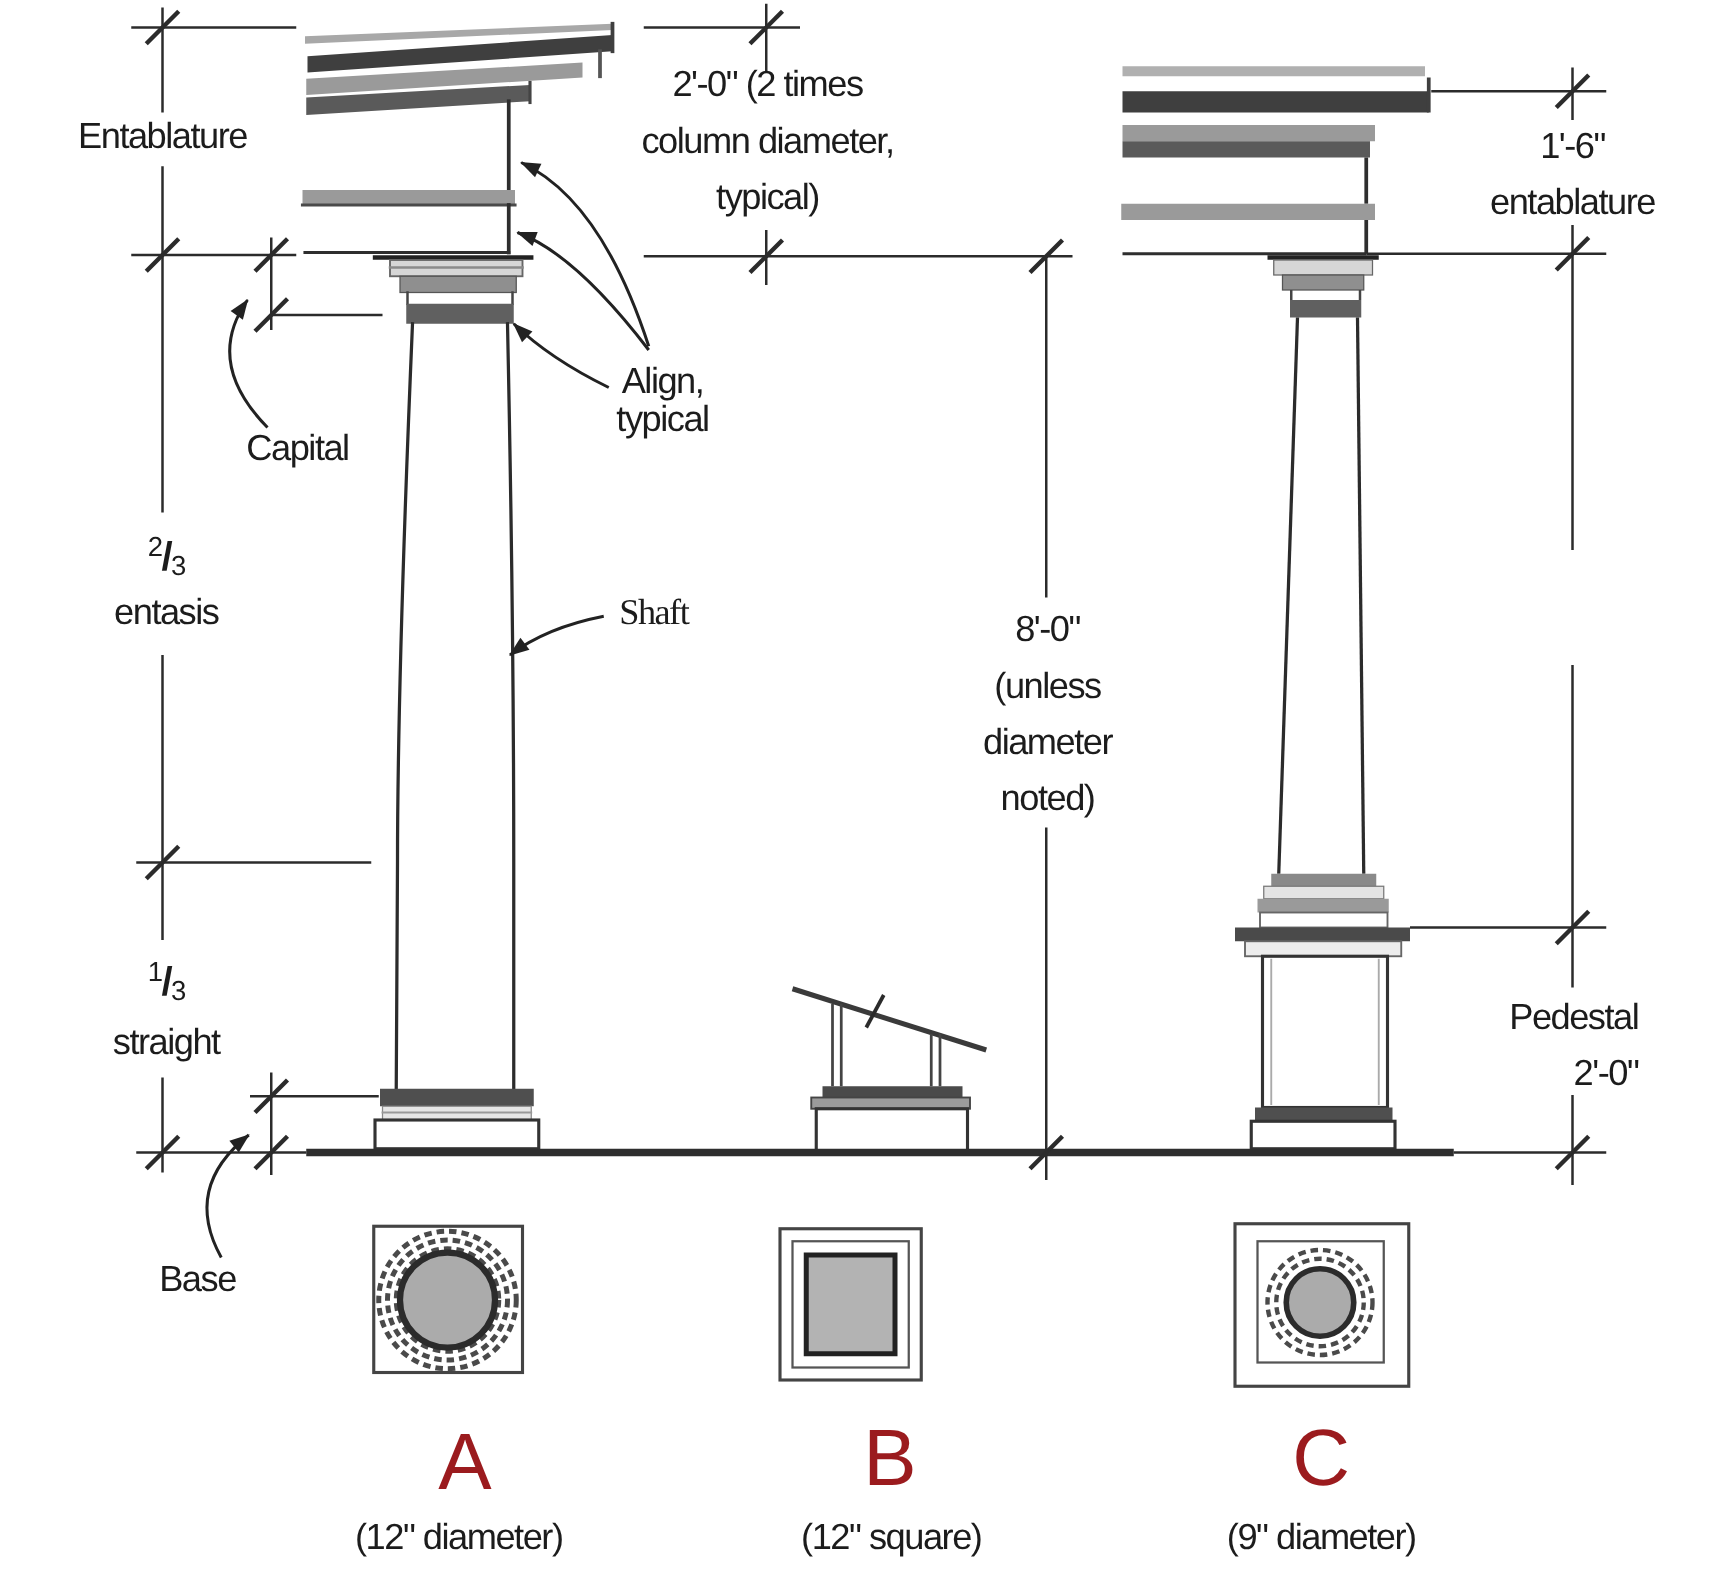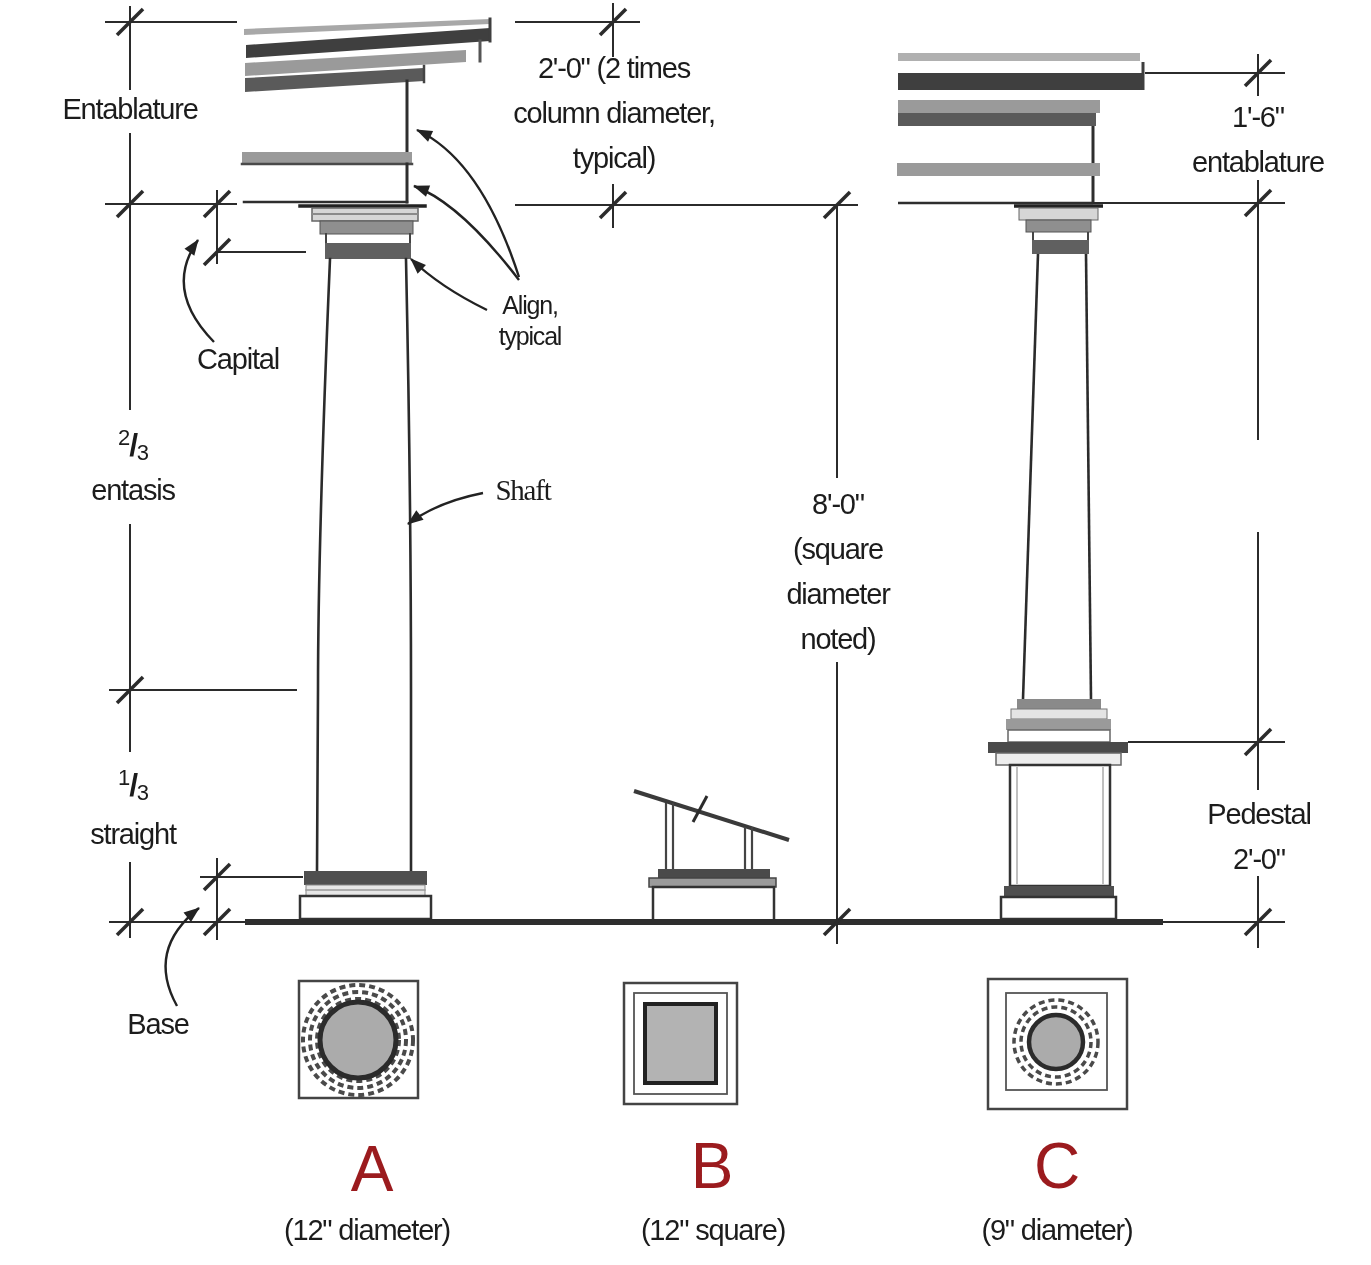--- a/index.html
+++ b/index.html
@@ -7,21 +7,21 @@
     position:relative;width:1371px;height:1265px;background:#ffffff;overflow:hidden;
     font-family:"Liberation Sans","DejaVu Sans",sans-serif;color:#1c1c1c;
   }
   #drawing{position:absolute;left:0;top:0;}
   .lbl{
     position:absolute;transform:translateX(-50%);white-space:nowrap;
     font-size:29px;letter-spacing:-1.2px;line-height:1.1;text-align:center;color:#1c1c1c;
   }
   .block{position:absolute;transform:translateX(-50%);text-align:center;}
   .block .ln{font-size:29px;letter-spacing:-1.2px;line-height:45px;white-space:nowrap;}
-  .block .ln31{font-size:25px;letter-spacing:-1.2px;line-height:31px;white-space:nowrap;}
+  .block .ln31{font-size:29px;letter-spacing:-1.2px;line-height:31px;white-space:nowrap;}
   .letter{
     position:absolute;transform:translateX(-50%);font-size:64px;line-height:64px;
     letter-spacing:0;white-space:nowrap;
   }
   .sup{font-size:22px;vertical-align:11px;}
   .sub{font-size:22px;vertical-align:-4px;}
   .fslash{font-size:32px;font-weight:bold;}
 </style>
 </head>
 <body>
@@ -222,32 +222,32 @@
 </div>
 
 <div class="block" style="left:614px;top:46px;">
   <div class="ln">2'-0" (2 times</div>
   <div class="ln">column diameter,</div>
   <div class="ln">typical)</div>
 </div>
 
 <div class="block" style="left:838px;top:482px;">
   <div class="ln">8'-0"</div>
-  <div class="ln">(square</div>
+  <div class="ln">(unless</div>
   <div class="ln">diameter</div>
   <div class="ln">noted)</div>
 </div>
 
 <div class="block" style="left:1258px;top:95px;">
   <div class="ln">1'-6"</div>
   <div class="ln">entablature</div>
 </div>
 
 
-<div class="block" style="left:1259px;top:792px;">
+<div class="block" style="left:1259px;top:792px;text-align:right;">
   <div class="ln">Pedestal</div>
   <div class="ln">2'-0"</div>
 </div>
 
 <div class="letter accent" style="left: 372px; top: 1137px; color: rgb(155, 27, 30);">A</div>
 <div class="lbl" style="left:367px;top:1215px;">(12" diameter)</div>
 
 <div class="letter accent" style="left: 712px; top: 1134px; color: rgb(155, 27, 30);">B</div>
 <div class="lbl" style="left:713px;top:1215px;">(12" square)</div>
 

